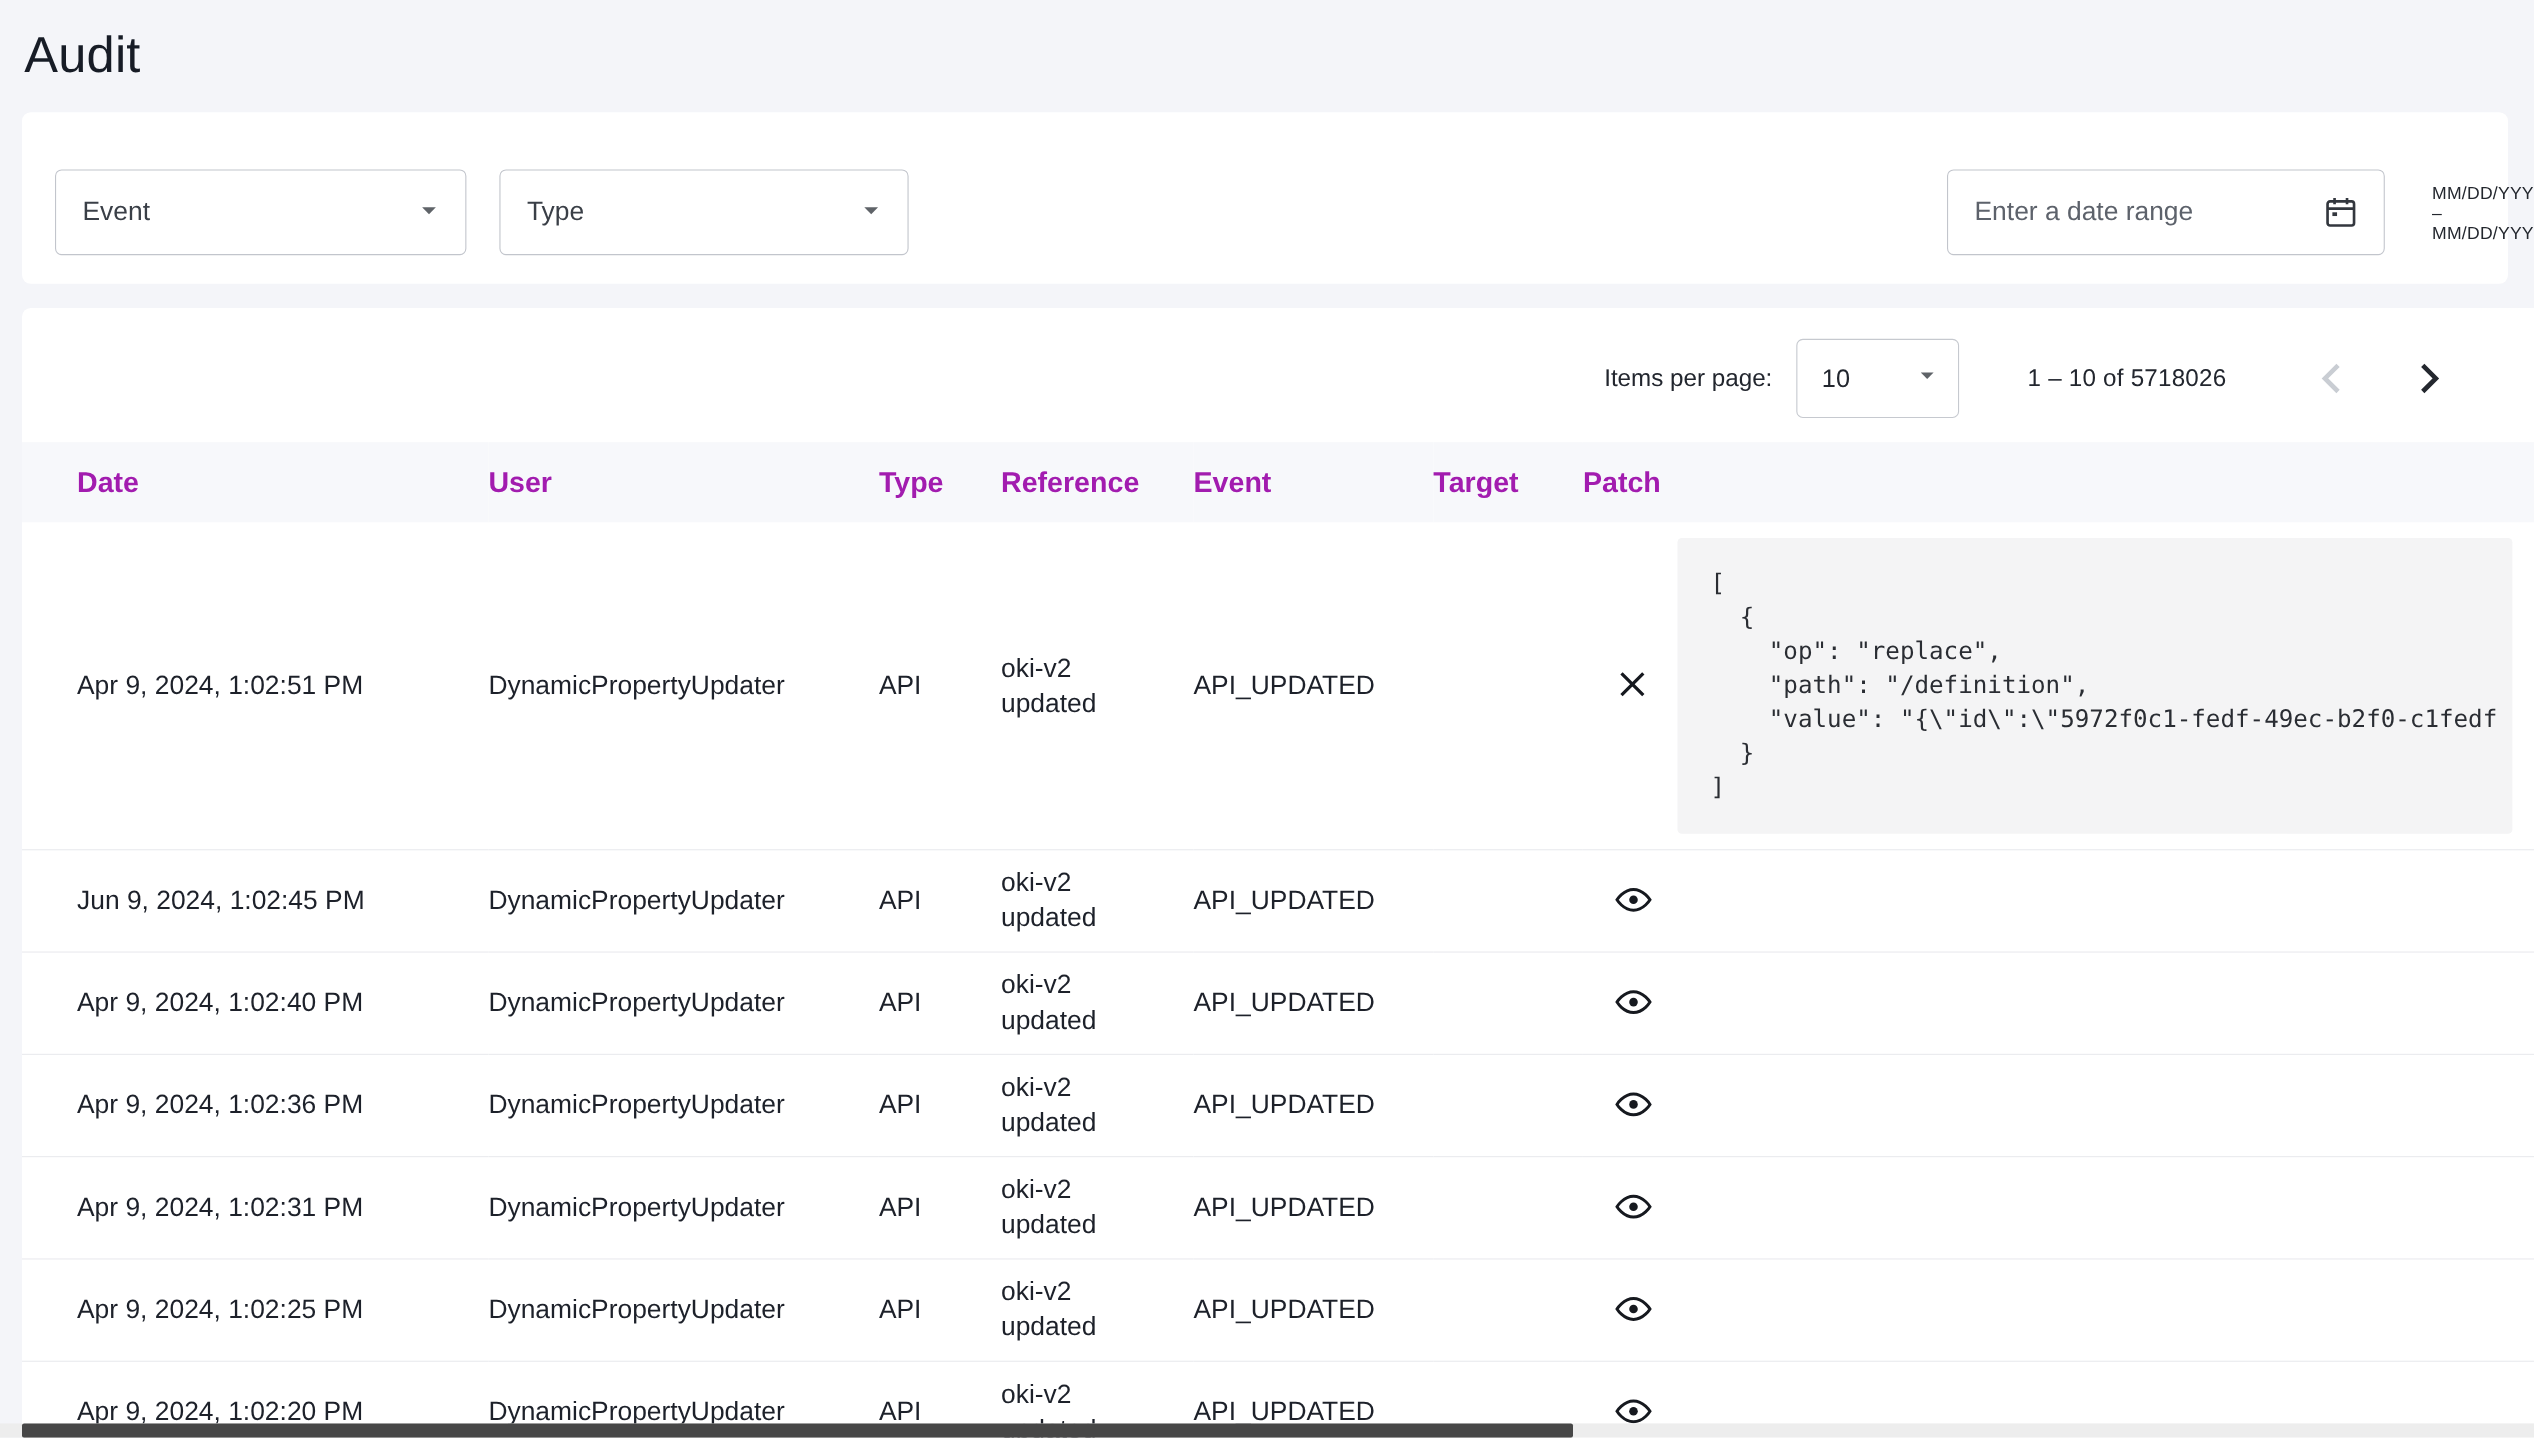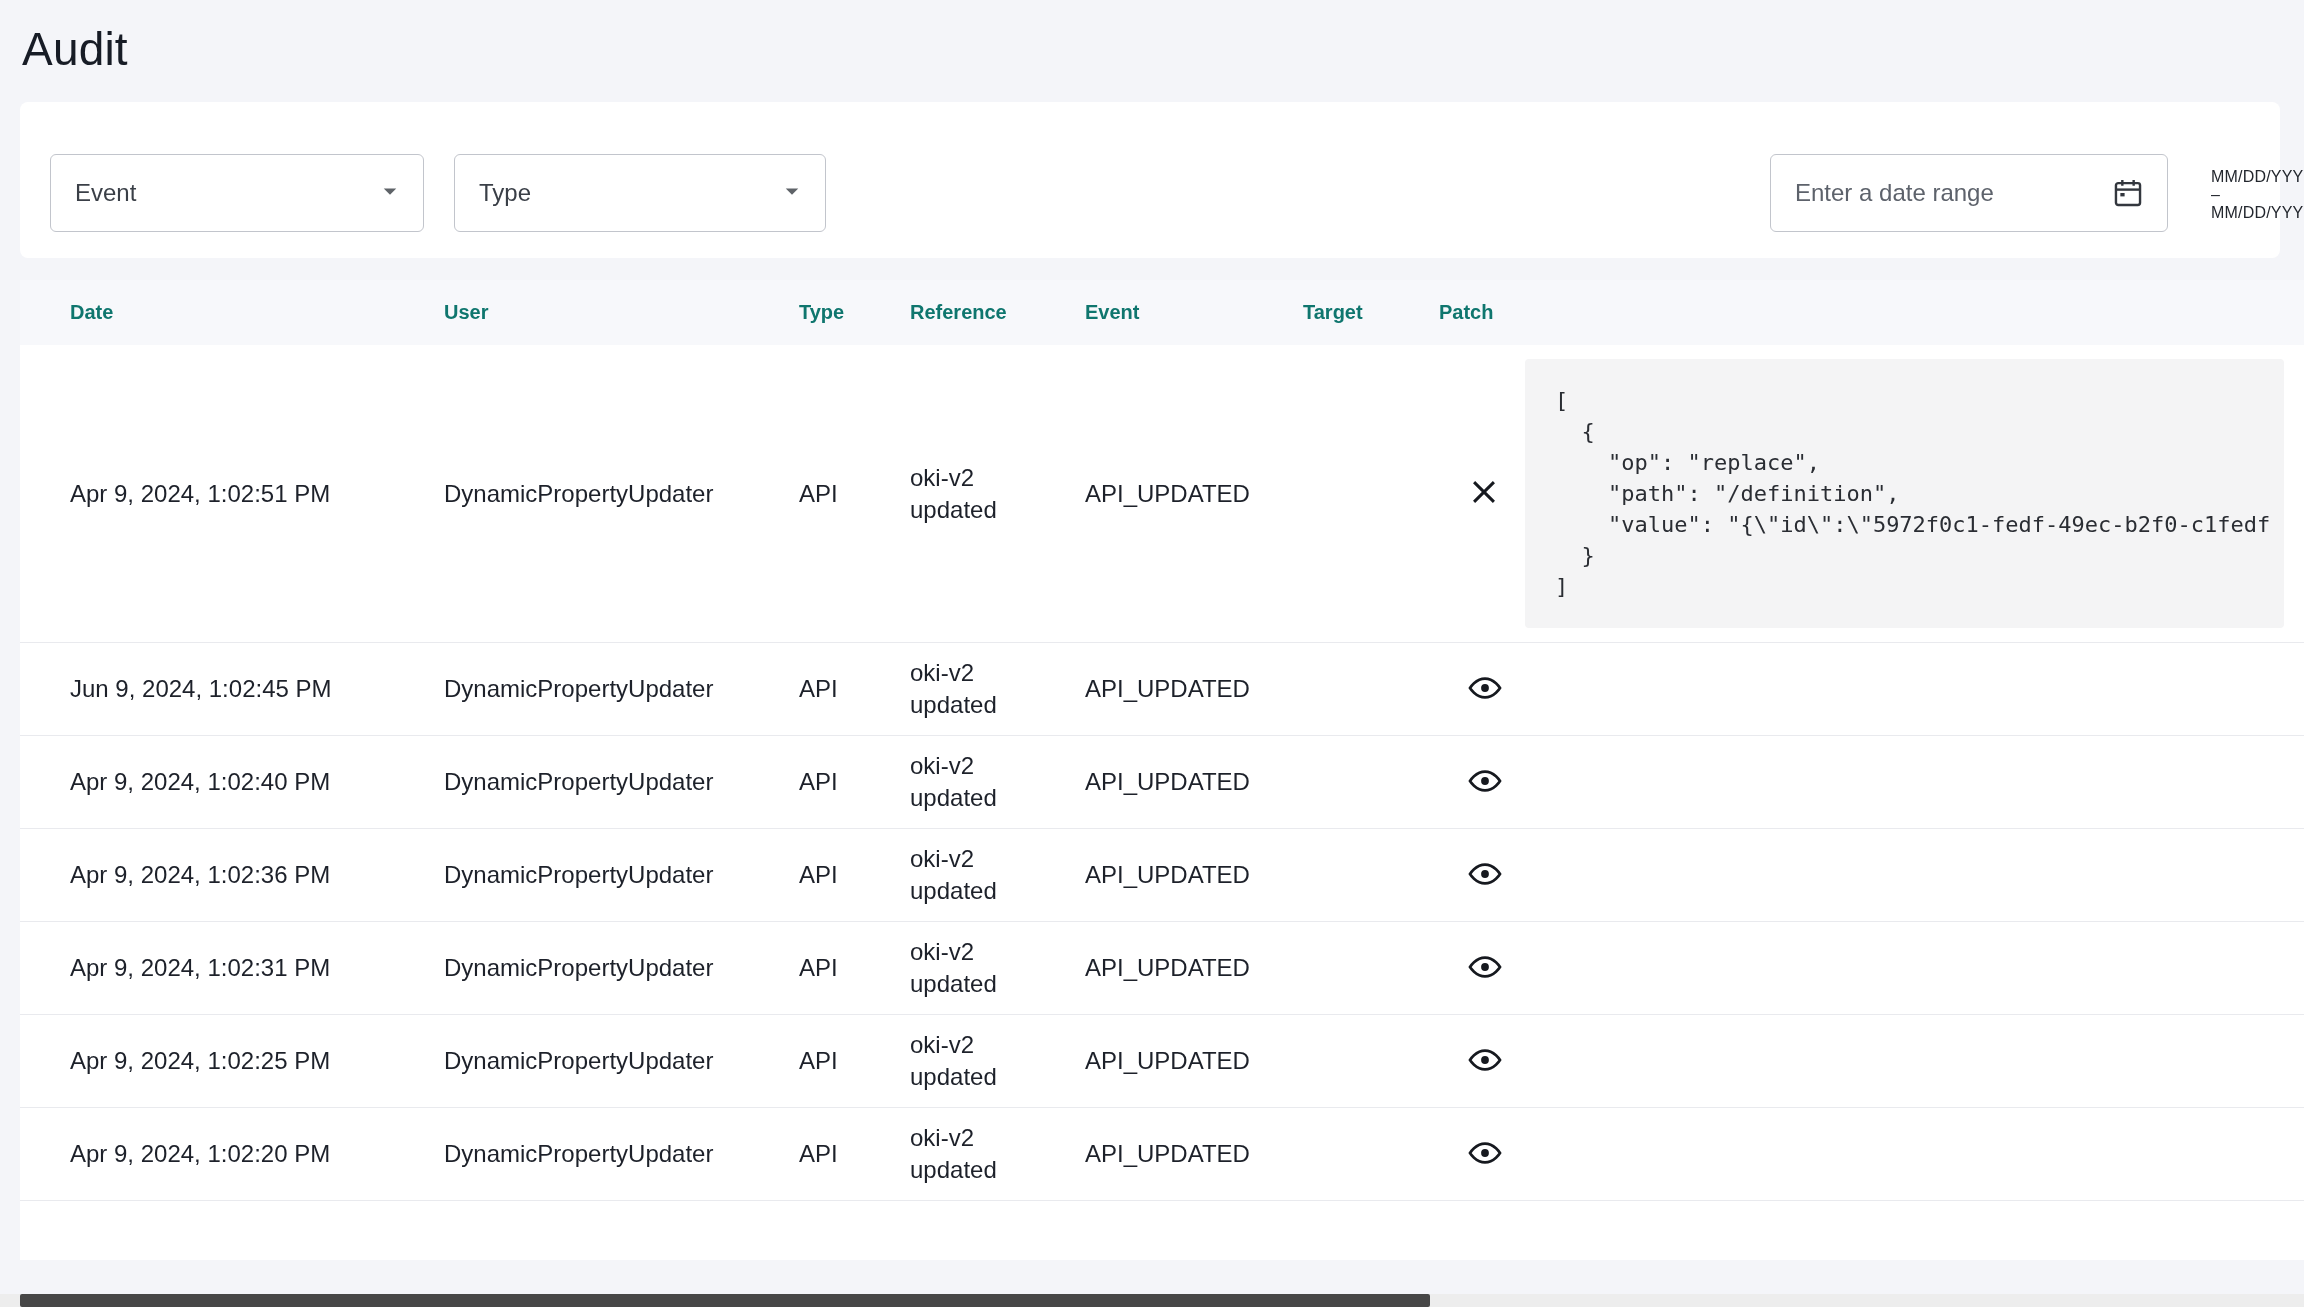--- a/index.html
+++ b/index.html
@@ -101,21 +101,21 @@
     background: none; border: none; cursor: pointer;
     width: 52px; height: 52px;
     display: flex; align-items: center; justify-content: center;
   }
   .pager-btn.prev { margin-right: 36px; cursor: default; }
 
   
   table.audit-table { border-collapse: collapse; table-layout: fixed; width: 2284px; }
   .audit-table thead tr { background: #f7f8fb; }
   .audit-table th {
-    font-size: 20px; font-weight: 700; color: #0f766e;
+    font-size: 26px; font-weight: 700; color: #a21caf;
     text-align: left;
     padding: 21px 20px 21px 0;
   }
   .audit-table th:first-child, .audit-table td:first-child { padding-left: 50px; }
   .audit-table td {
     font-size: 24px; color: #1d212a;
     padding: 14px 20px 14px 0;
     vertical-align: middle;
     line-height: 32px;
     word-wrap: break-word;
@@ -190,20 +190,42 @@
             <rect x="6.6" y="12" width="3" height="2.4" fill="#33373e" stroke="none"></rect>
           </svg>
         </button>
       </div>
       <div class="date-hint">MM/DD/YYYY – MM/DD/YYYY</div>
     </div>
   </div>
 
   <div class="table-card">
 
+    <div class="paginator">
+      <span class="ipp-label">Items per page:</span>
+      <div class="page-size-select">
+        <span>10</span>
+        <span>
+          <svg width="28" height="28" viewBox="0 0 24 24">
+              <path d="M7 10l5 5 5-5z" fill="#5f6368"></path>
+            </svg>
+        </span>
+      </div>
+      <span class="range-label">1 – 10 of 5718026</span>
+      <button class="pager-btn prev" disabled="">
+        <svg width="44" height="44" viewBox="0 0 24 24" fill="none" stroke="#c9cdd3" stroke-width="2.3">
+            <path d="M15 5.5L8.5 12 15 18.5"></path>
+          </svg>
+      </button>
+      <button class="pager-btn next">
+        <svg width="44" height="44" viewBox="0 0 24 24" fill="none" stroke="#24282f" stroke-width="2.3">
+            <path d="M9 5.5l6.5 6.5L9 18.5"></path>
+          </svg>
+      </button>
+    </div>
 
     <table class="audit-table">
       <colgroup>
         <col style="width:424px">
           <col style="width:355px">
           <col style="width:111px">
         <col style="width:175px">
           <col style="width:218px">
           <col style="width:136px">
           <col>

